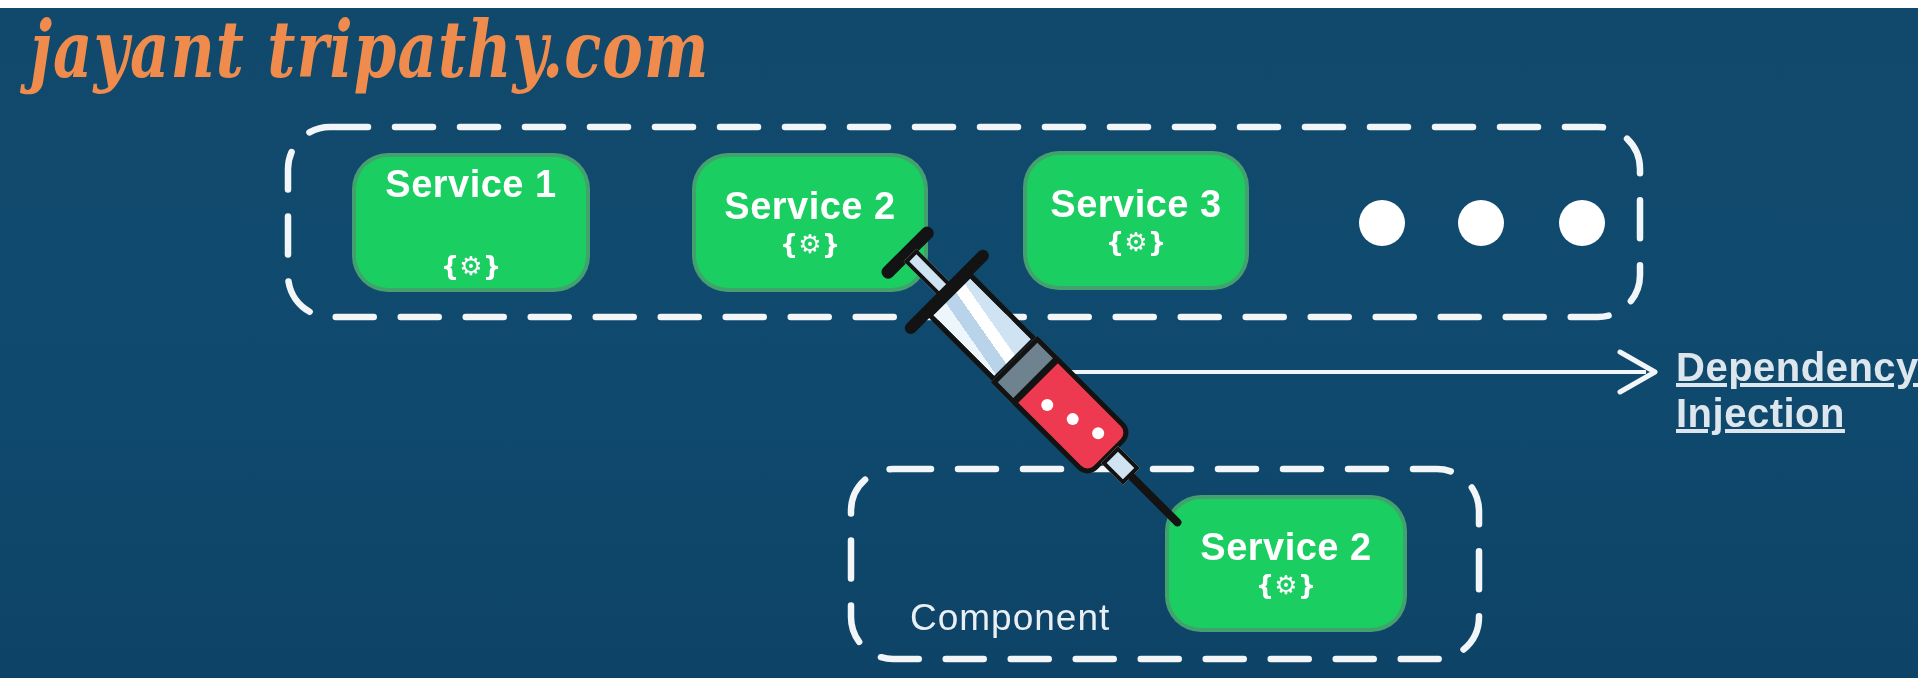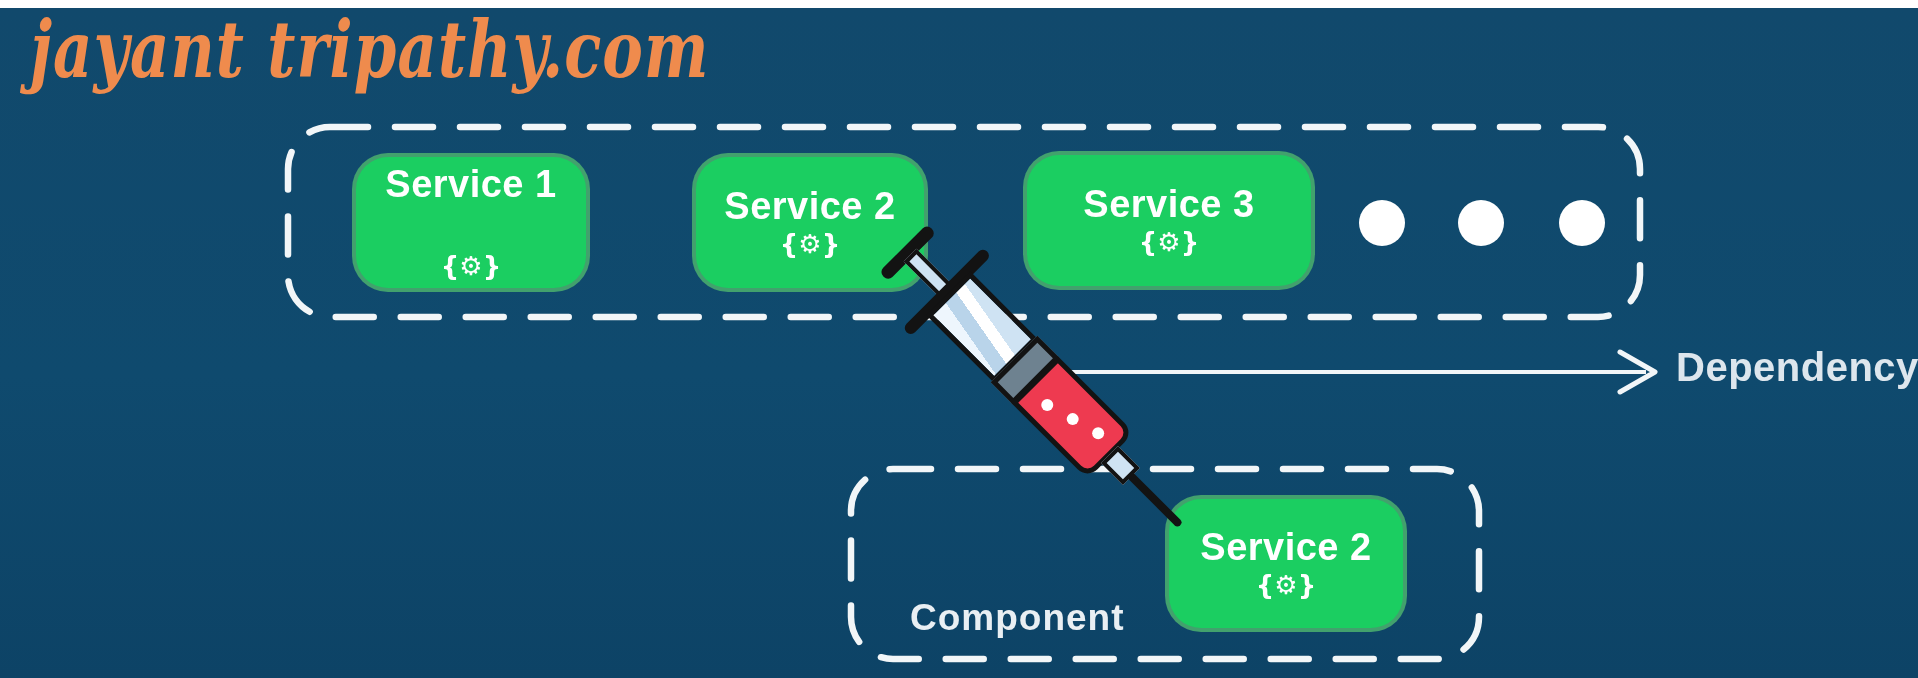--- a/index.html
+++ b/index.html
@@ -43,25 +43,25 @@
   }
   .service-label{font-size:38px;font-weight:bold;letter-spacing:0.5px;line-height:1.05;}
   .service-icon{font-family:"DejaVu Sans",sans-serif;font-size:26px;font-weight:bold;line-height:1.1;margin-top:3px;}
   .dot{
     position:absolute;width:46px;height:46px;border-radius:50%;
     background:#ffffff;z-index:2;
   }
   .annotation{
     position:absolute;left:1676px;top:336px;z-index:2;
     color:var(--label-light);font-size:40px;font-weight:bold;line-height:46px;
-    letter-spacing:0.5px;white-space:nowrap;
+    letter-spacing:0.5px;white-space:nowrap;text-decoration:underline;
   }
   .component-label{
     position:absolute;left:910px;top:589px;z-index:2;
-    color:#e9eff3;font-size:37px;font-weight:bold;letter-spacing:1px;
+    color:#e9eff3;font-size:37px;font-weight:normal;letter-spacing:1px;
   }
   
   .syringe{
     position:absolute;left:872px;top:240px;width:62px;height:392px;z-index:4;
     transform:rotate(-45deg);transform-origin:31px 0px;
   }
   .syringe *{position:absolute;box-sizing:border-box;}
   .sy-handle{left:-3px;top:0;width:68px;height:13px;background:var(--syringe-outline);border-radius:6px;}
   .sy-rod{left:22px;top:10px;width:18px;height:54px;background:var(--syringe-blue);border:4px solid var(--syringe-outline);}
   .sy-flange{left:-26px;top:56px;width:114px;height:12px;background:var(--syringe-outline);border-radius:6px;}
@@ -99,31 +99,32 @@
     <div class="watermark">jayant tripathy.com</div>
 
     <div class="service-box" style="left:352px;top:145px;width:238px;height:139px;gap:44px;">
       <div class="service-label">Service 1</div>
       <div class="service-icon">{⚙}</div>
     </div>
     <div class="service-box" style="left:692px;top:145px;width:236px;height:139px;">
       <div class="service-label">Service 2</div>
       <div class="service-icon">{⚙}</div>
     </div>
-    <div class="service-box" style="left:1023px;top:143px;width:292px;height:139px;">
+    <div class="service-box" style="left:1023px;top:143px;width:226px;height:139px;">
       <div class="service-label">Service 3</div>
       <div class="service-icon">{⚙}</div>
     </div>
 
     <div class="dot" style="left:1359px;top:192px;"></div>
     <div class="dot" style="left:1458px;top:192px;"></div>
     <div class="dot" style="left:1559px;top:192px;"></div>
 
     <div class="annotation">
       <div>Dependency</div>
+      <div>Injection</div>
     </div>
 
     <div class="component-label">Component</div>
     <div class="service-box" style="left:1165px;top:487px;width:242px;height:137px;">
       <div class="service-label">Service 2</div>
       <div class="service-icon">{⚙}</div>
     </div>
 
     <div class="syringe">
       <div class="sy-handle"></div>

